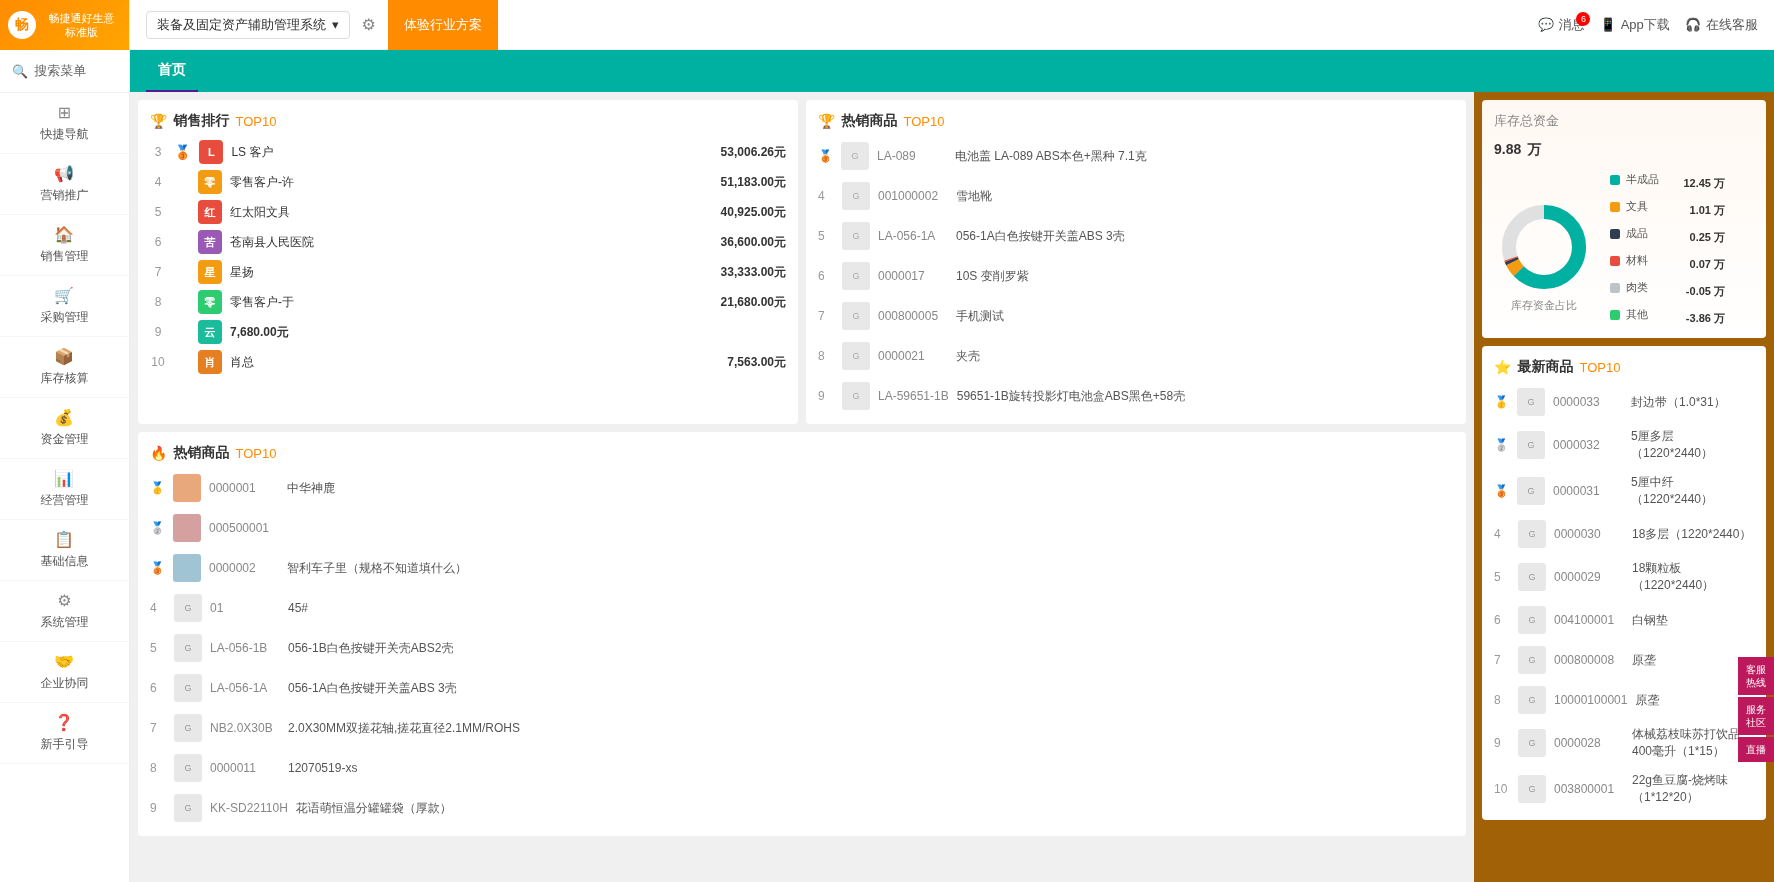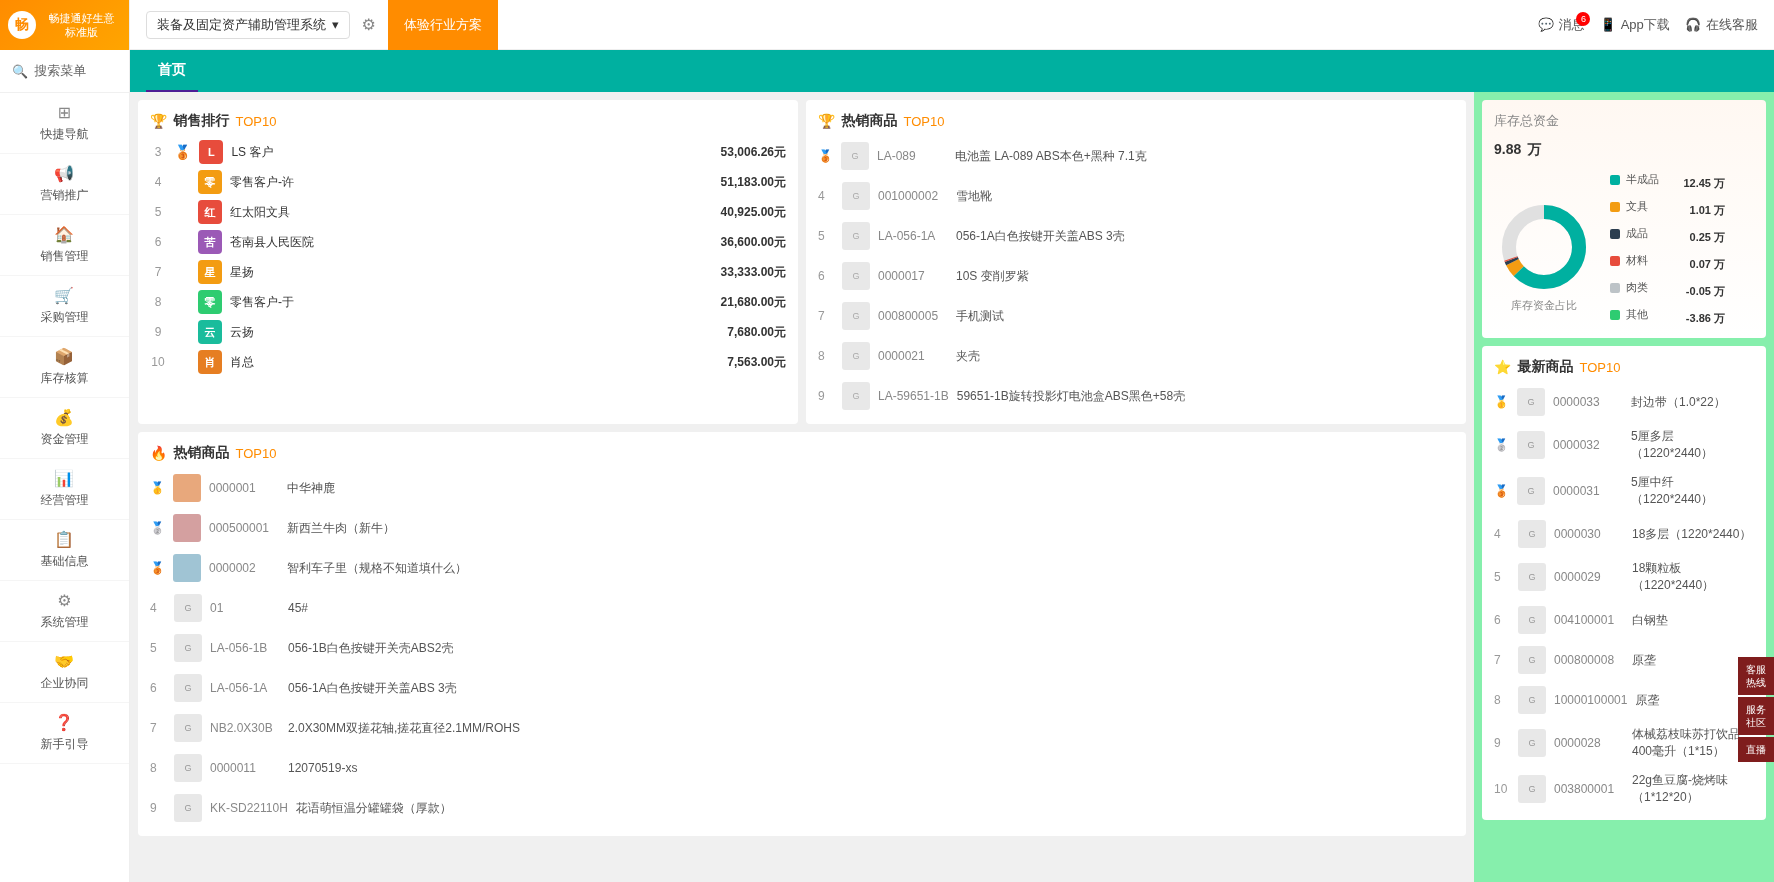--- a/index.html
+++ b/index.html
@@ -162,21 +162,21 @@
       padding: 8px;
       min-width: 0;
     }
     .right-panel {
       width: 300px;
       flex-shrink: 0;
       display: flex;
       flex-direction: column;
       gap: 8px;
       padding: 8px;
-      background: #86efac;
+      background: #a16207;
     }
 
     
     .card {
       background: #fff;
       border-radius: 4px;
       padding: 12px;
     }
     .card-title {
       font-size: 14px;
@@ -277,21 +277,21 @@
     .float-btns {
       position: fixed;
       right: 0;
       bottom: 120px;
       display: flex;
       flex-direction: column;
       gap: 2px;
       z-index: 100;
     }
     .float-btn {
-      background: #7f1d1d;
+      background: #be185d;
       color: #fff;
       width: 36px;
       padding: 6px 4px;
       font-size: 10px;
       text-align: center;
       cursor: pointer;
       line-height: 1.3;
     }
 
     
@@ -449,21 +449,20 @@
     <span class="rank-num">8</span>
     <span style="width:16px"></span>
     <div class="rank-avatar" style="background:#2ecc71">零</div>
     <span class="rank-name">零售客户-于</span>
     <span class="rank-amount">21,680.00元</span>
   </div>
               <div class="rank-item">
     <span class="rank-num">9</span>
     <span style="width:16px"></span>
     <div class="rank-avatar" style="background:#1abc9c">云</div>
-    <span class="rank-name">云扬</span>
     <span class="rank-amount">7,680.00元</span>
   </div>
               <div class="rank-item">
     <span class="rank-num">10</span>
     <span style="width:16px"></span>
     <div class="rank-avatar" style="background:#e67e22">肖</div>
     <span class="rank-name">肖总</span>
     <span class="rank-amount">7,563.00元</span>
   </div>
             </div>
@@ -532,21 +531,20 @@
             <div class="product-item">
     <span>🥇</span>
     <div class="product-thumb" style="background:#e8a87c"></div>
     <span class="product-code">0000001</span>
     <span class="product-name">中华神鹿</span>
   </div>
             <div class="product-item">
     <span>🥈</span>
     <div class="product-thumb" style="background:#d4a0a0"></div>
     <span class="product-code">000500001</span>
-    <span class="product-name">新西兰牛肉（新牛）</span>
   </div>
             <div class="product-item">
     <span>🥉</span>
     <div class="product-thumb" style="background:#a0c4d4"></div>
     <span class="product-code">0000002</span>
     <span class="product-name">智利车子里（规格不知道填什么）</span>
   </div>
             <div class="product-item">
     <span style="width:16px;color:#999;font-size:12px">4</span>
     <div class="product-thumb">G</div>
@@ -646,21 +644,21 @@
         <div class="card-title">
           <span>⭐</span>
           <span>最新商品</span>
           <span class="top-label">TOP10</span>
         </div>
         <div class="product-list" id="new-products-list">
             <div class="product-item">
     <span>🥇</span>
     <div class="product-thumb">G</div>
     <span class="product-code">0000033</span>
-    <span class="product-name">封边带（1.0*22）</span>
+    <span class="product-name">封边带（1.0*31）</span>
   </div>
             <div class="product-item">
     <span>🥈</span>
     <div class="product-thumb">G</div>
     <span class="product-code">0000032</span>
     <span class="product-name">5厘多层（1220*2440）</span>
   </div>
             <div class="product-item">
     <span>🥉</span>
     <div class="product-thumb">G</div>

